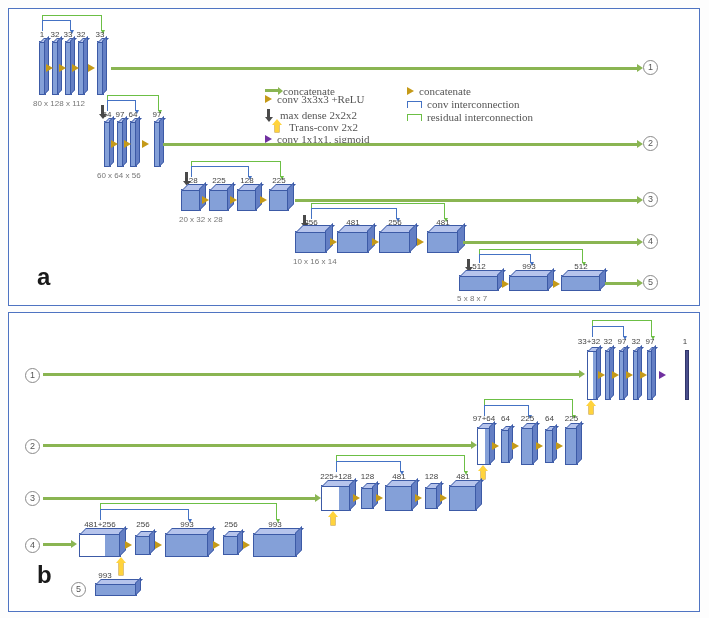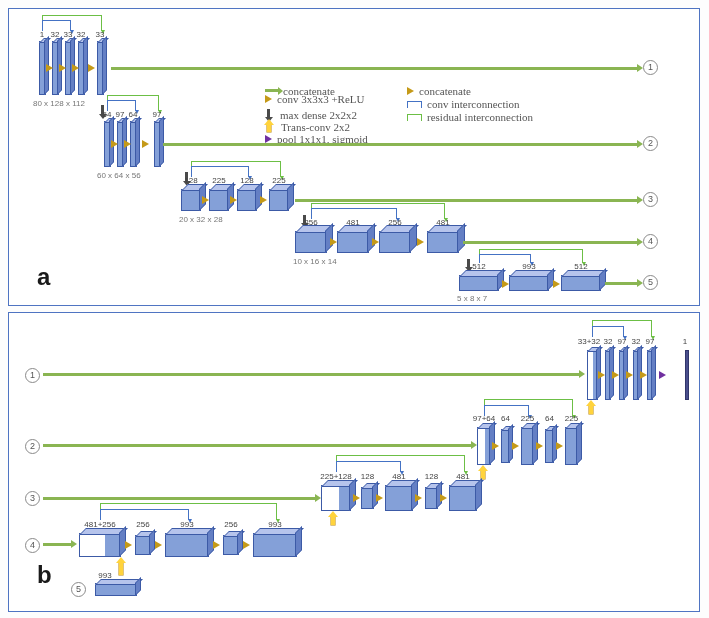--- a/index.html
+++ b/index.html
@@ -83,27 +83,27 @@
       <span class="tx">concatenate</span>
     </div>
   <div class="leg" style="left:256px;top:84px">
       <i class="tri inl"></i>
       <span class="tx">conv 3x3x3 +ReLU</span>
     </div>
   <div class="leg" style="left:256px;top:100px">
       <span class="ivdown"></span>
       <span class="tx">max dense 2x2x2</span>
     </div>
-  <div class="leg" style="left:256px;top:112px">
+  <div class="leg" style="left:264px;top:112px">
       <span class="ivup"></span>
       <span class="tx">Trans-conv 2x2</span>
     </div>
   <div class="leg" style="left:256px;top:124px">
       <i class="tri inl purple"></i>
-      <span class="tx">pool 1x1x1, sigmoid</span>
+      <span class="tx">conv 1x1x1, sigmoid</span>
     </div>
   <div class="leg" style="left:398px;top:76px">
       <i class="tri inl"></i>
       <span class="tx">concatenate</span>
     </div>
   <div class="leg" style="left:398px;top:89px">
       <span class="ibr blue"></span>
       <span class="tx">conv interconnection</span>
     </div>
   <div class="leg" style="left:398px;top:102px">

